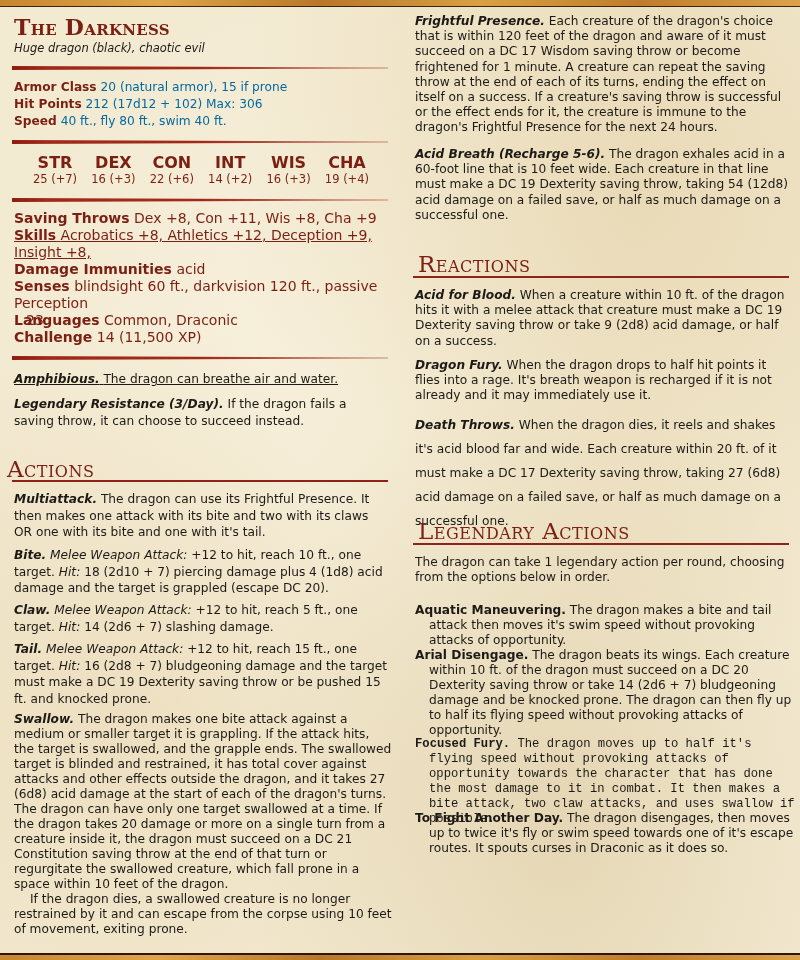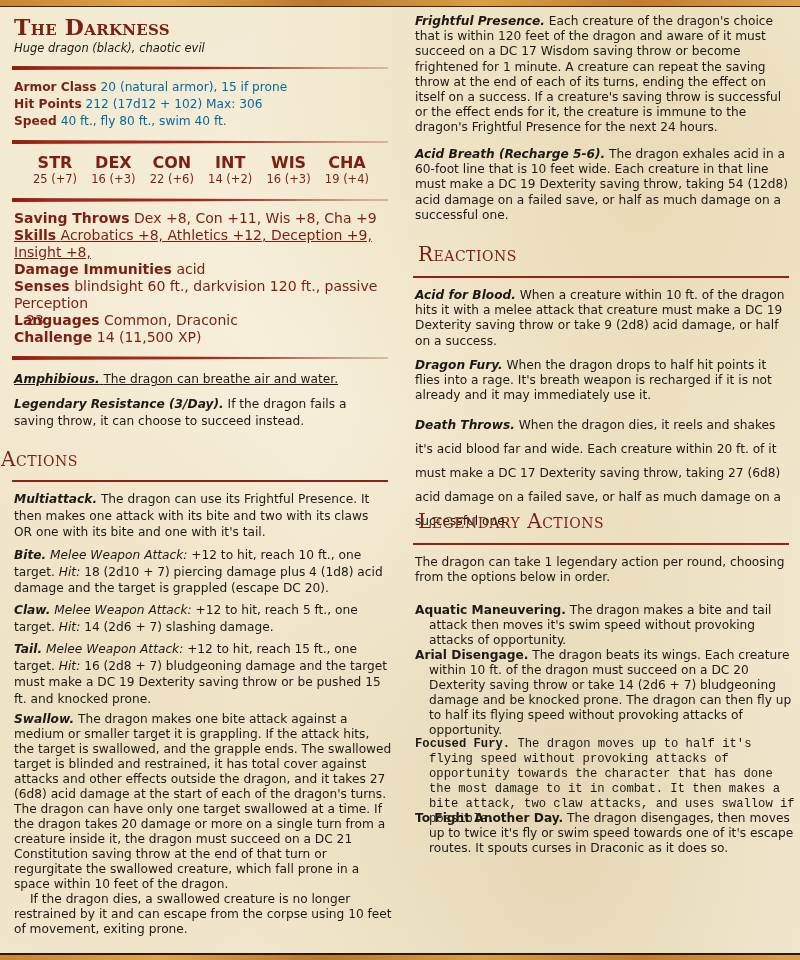--- a/index.html
+++ b/index.html
@@ -41,21 +41,21 @@
     .ab { text-align:center; width:54px; color:#7a1f12; }
     .ab .n { font-weight:bold; font-size:16px; line-height:17px; }
     .ab .s { font-size:11.5px; line-height:16px; }
     .prop { position:absolute; left:14px; width:374px; color:#7a1f12; font-size:14px; line-height:17px; }
     .prop .hang { padding-left:12px; }
     .para { position:absolute; font-size:12.2px; line-height:16.5px; color:#1d1a16; }
     .para .nm { font-weight:bold; font-style:italic; }
     .para .it { font-style:italic;text-align:right; }
     .sec-head {
       position:absolute; font-family:"DejaVu Serif", serif; font-variant:small-caps;
-      color:#7a1f12; font-size:20px; letter-spacing:0.5px;
+      color:#7a1f12; font-size:23px; letter-spacing:0.5px;margin-top:9px;
     }
     .sec-rule { position:absolute; height:2px; background:#8e2417; }
     .leg { position:absolute; font-size:12.2px; line-height:15px; color:#1d1a16; }
     .leg .nm { font-weight:bold; }
   </style>
 </head>
 <body>
 
 <div class="frame-top"></div>
 
@@ -103,21 +103,21 @@
 <div class="prop" style="top:261px;"><b>Damage Immunities</b> <span>acid</span></div>
 <div class="prop" style="top:278px;"><b>Senses</b> <span>blindsight 60 ft., darkvision 120 ft., passive Perception</span><div class="hang">23</div></div>
 <div class="prop" style="top:312px;"><b>Languages</b> <span>Common, Draconic</span></div>
 <div class="prop" style="top:329px;"><b>Challenge</b> <span>14 (11,500 XP)</span></div>
 
 <div class="rule" style="left:12px;top:356px;width:376px;"></div>
 
 <div class="para" style="left:14px;top:371px;width:376px;text-decoration:underline;"><span class="nm">Amphibious.</span> <span>The dragon can breathe air and water.</span></div>
 <div class="para" style="left:14px;top:396px;width:376px;"><span class="nm">Legendary Resistance (3/Day).</span> <span>If the dragon fails a saving throw, it can choose to succeed instead.</span></div>
 
-<div class="sec-head" style="left:1px;top:447px;">Actions</div>
+<div class="sec-head" style="left:7px;top:447px;">Actions</div>
 <div class="sec-rule" style="left:12px;top:480px;width:376px;"></div>
 
 <div class="para" style="left:14px;top:491px;width:376px;"><span class="nm">Multiattack.</span> <span>The dragon can use its Frightful Presence. It then makes one attack with its bite and two with its claws OR one with its bite and one with it's tail.</span></div>
 
 <div class="para" style="left:14px;top:547px;width:376px;"><span class="nm">Bite.</span> <span class="it">Melee Weapon Attack:</span> <span>+12 to hit, reach 10 ft., one target.</span> <span class="it">Hit:</span> <span>18 (2d10 + 7) piercing damage plus 4 (1d8) acid damage and the target is grappled (escape DC 20).</span></div>
 
 <div class="para" style="left:14px;top:602px;width:376px;"><span class="nm">Claw.</span> <span class="it">Melee Weapon Attack:</span> <span>+12 to hit, reach 5 ft., one target.</span> <span class="it">Hit:</span> <span>14 (2d6 + 7) slashing damage.</span></div>
 
 <div class="para" style="left:14px;top:641px;width:376px;"><span class="nm">Tail.</span> <span class="it">Melee Weapon Attack:</span> <span>+12 to hit, reach 15 ft., one target.</span> <span class="it">Hit:</span> <span>16 (2d8 + 7) bludgeoning damage and the target must make a DC 19 Dexterity saving throw or be pushed 15 ft. and knocked prone.</span></div>
 

